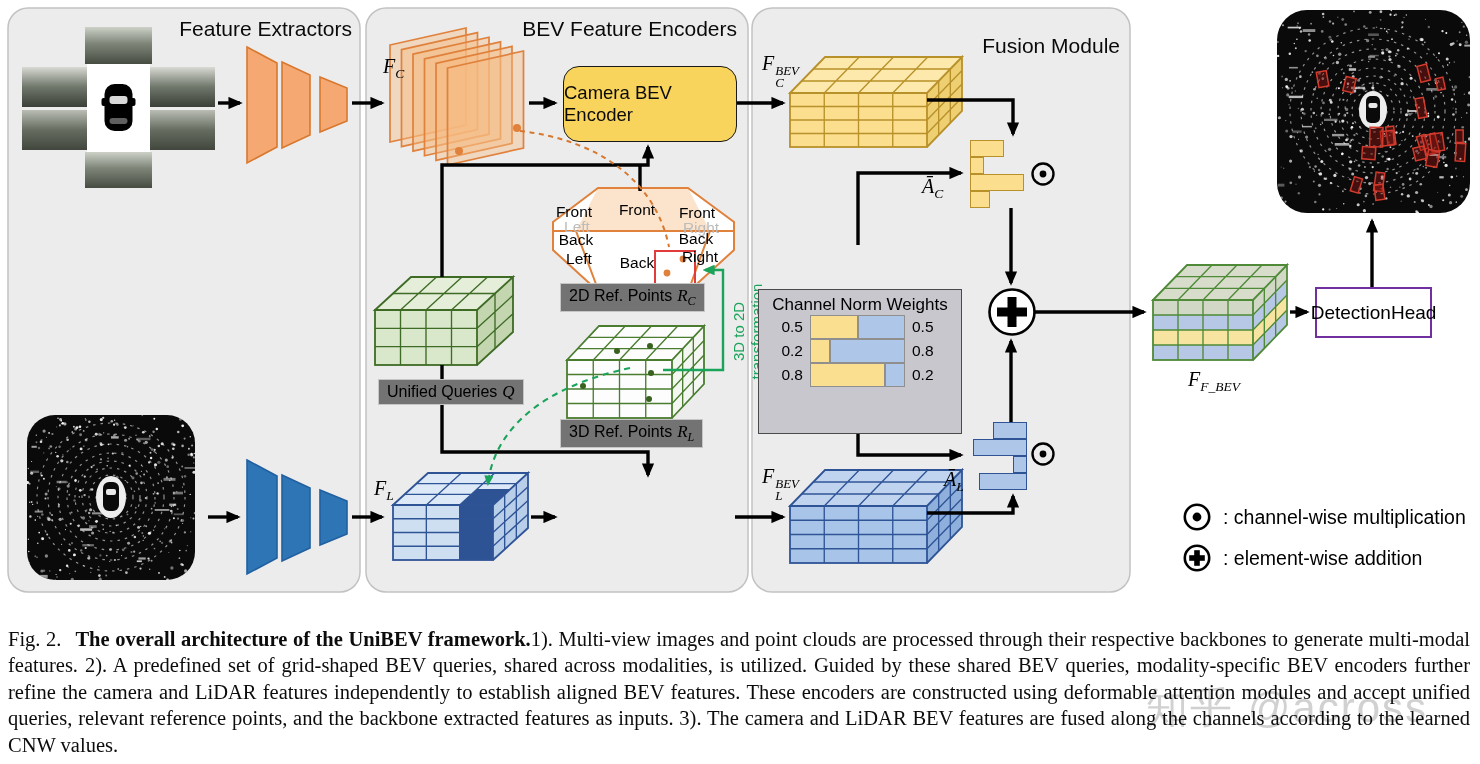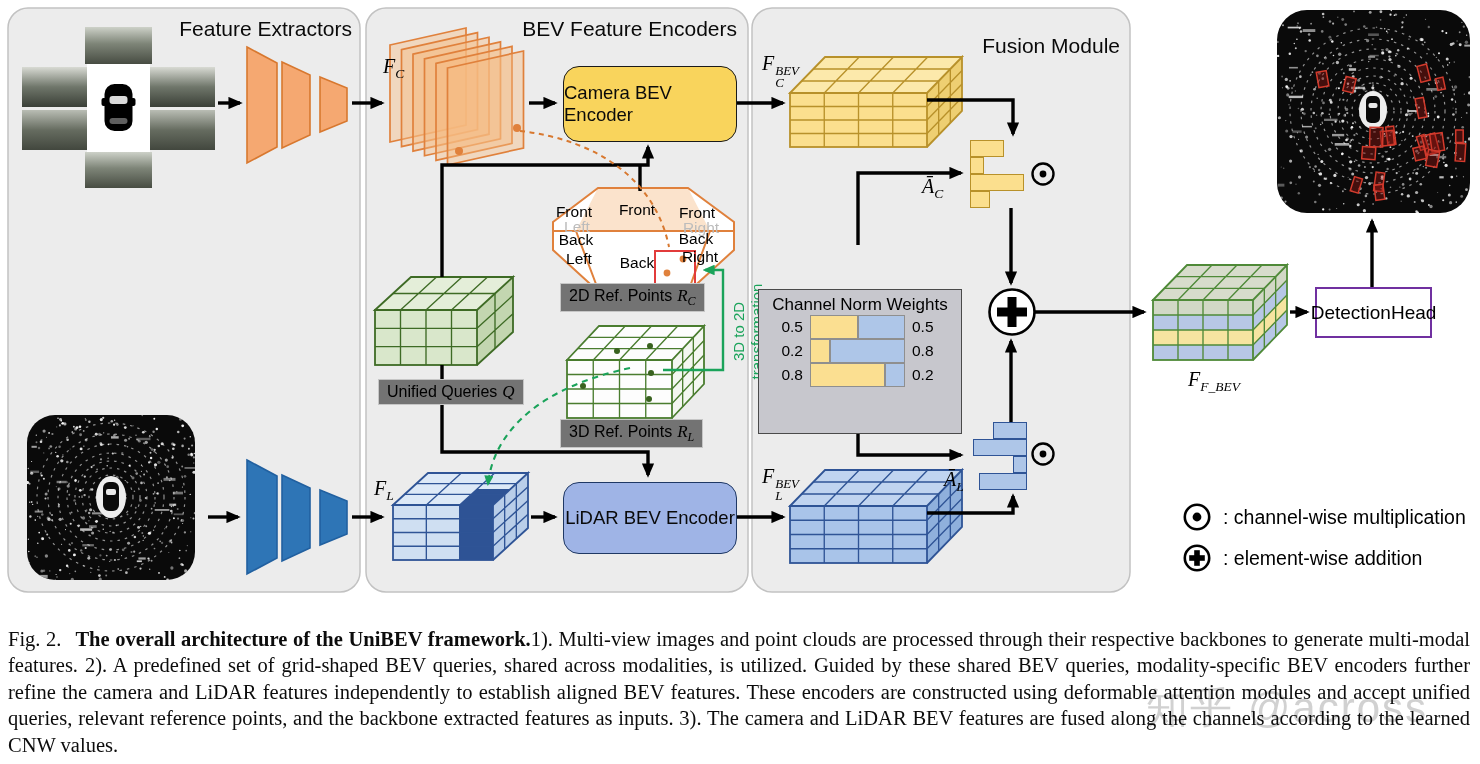--- a/index.html
+++ b/index.html
@@ -960,23 +960,20 @@
   </g>
 </svg>
 
 <div class="panel-title" style="left:140px;top:17px;width:212px;">Feature Extractors</div>
 <div class="panel-title" style="left:480px;top:17px;width:257px;">BEV Feature Encoders</div>
 <div class="panel-title" style="left:900px;top:34px;width:220px;text-align:right;">Fusion Module</div>
 
 <div class="enc" id="enc-cam">
       <span>Camera BEV Encoder</span>
     </div>
-<div class="enc" id="enc-lid">
-      <span>LiDAR BEV Encoder</span>
-    </div>
 
 <div class="qlabel" id="lbl-unified">
   <span>Unified Queries</span><span class="qmath">Q</span>
 </div>
 <div class="qlabel" id="lbl-ref2d">
   <span>2D Ref. Points</span><span class="qmath"><span>R</span><sub>C</sub></span>
 </div>
 <div class="qlabel" id="lbl-ref3d">
   <span>3D Ref. Points</span><span class="qmath"><span>R</span><sub>L</sub></span>
 </div>

